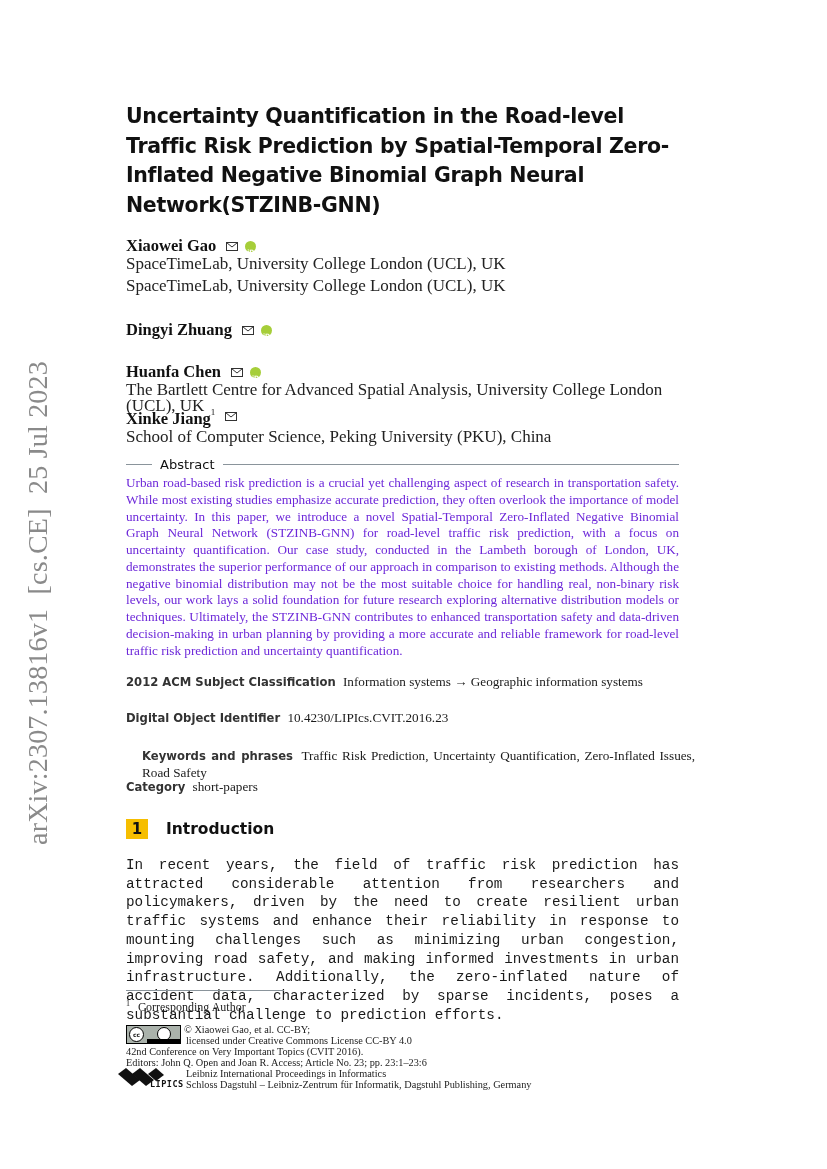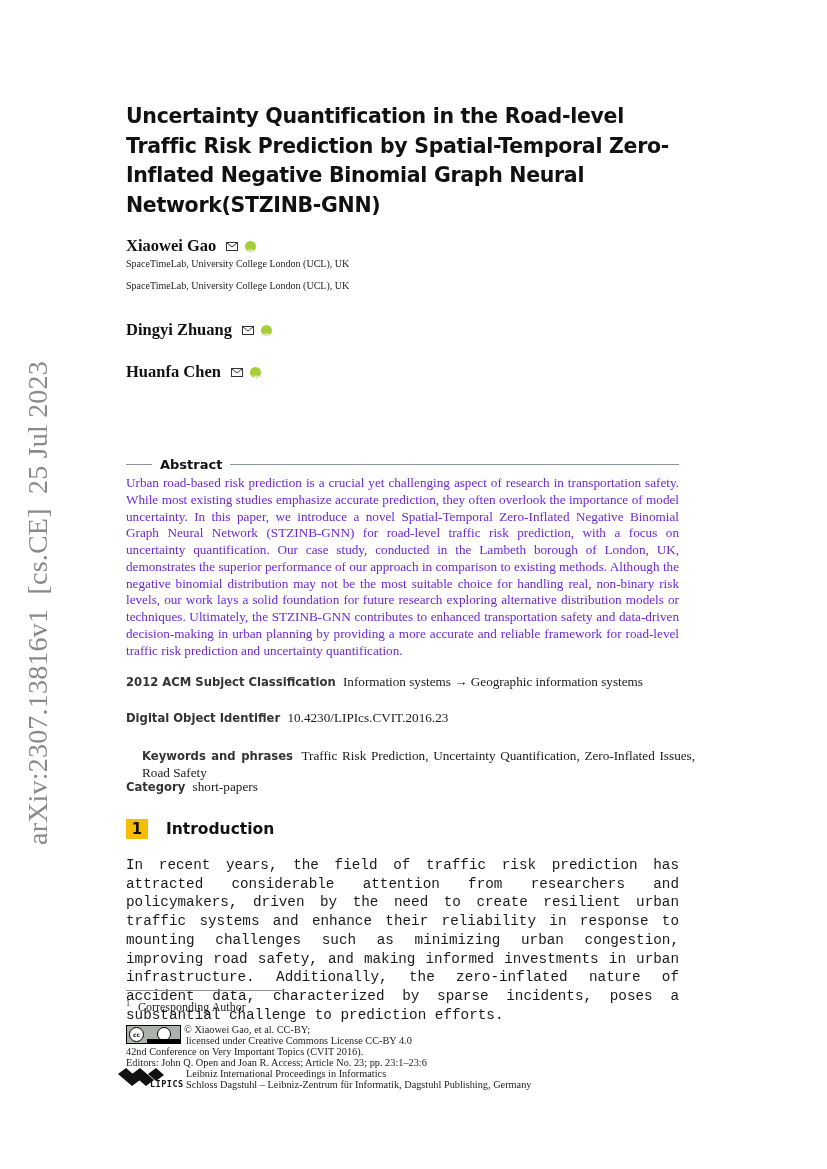--- a/index.html
+++ b/index.html
@@ -24,26 +24,26 @@
   .authors { position: absolute; top: 236px; left: 0; width: 560px; }
   .author { height: 42px; }
   .author-name {
     font-family: "Liberation Serif", "DejaVu Serif", serif; font-weight: bold;
     font-size: 16.5px; line-height: 20px; display: flex; align-items: center; gap: 7px;
   }
   .author-name sup { font-size: 9px; font-weight: normal; position: relative; top: -2px; }
   .mail-icon { display: inline-block; width: 12px; height: 9px; margin-left: 3px; }
   .orcid-icon { display: inline-block; width: 11px; height: 11px; border-radius: 50%; background: #a6ce39; position: relative; }
   .orcid-icon::after { content: "iD"; position: absolute; left: 2px; top: 1px; font-size: 6px; color: #fff; font-family: "DejaVu Sans", sans-serif; font-weight: bold; }
-  .affil { font-family: "Liberation Serif", "DejaVu Serif", serif; font-size: 10px; line-height: 16px; color: #222; }
+  .affil { font-family: "Liberation Serif", "DejaVu Serif", serif; font-size: 17px; line-height: 16px; color: #222; }
 
   .abstract-head { position: absolute; top: 456px; left: 0; width: 553px; height: 16px; display: flex; align-items: center; }
   .abstract-head .rule-l { width: 26px; height: 1px; background: #8a949b; margin-right: 8px; }
   .abstract-head .rule-r { flex: 1; height: 1px; background: #8a949b; margin-left: 8px; }
-  .abstract-head .lbl { font-family: "DejaVu Sans", sans-serif; font-weight: bold; font-size: 13px; color: #111; }
+  .abstract-head .lbl { font-family: "DejaVu Sans", sans-serif; font-weight: normal; font-size: 13px; color: #111; }
 
   .abstract-body {
     position: absolute; top: 475px; left: 0; width: 553px;
     font-family: "Liberation Serif", "DejaVu Serif", serif;
     font-size: 13.2px; line-height: 16.75px; text-align: justify; color: #6d28d9;
   }
 
   .meta { position: absolute; left: 0; width: 553px; font-family: "Liberation Serif", "DejaVu Serif", serif; font-size: 13.2px; line-height: 16.75px; text-align: justify; color: #1a1a1a; }
   .meta .key { font-family: "DejaVu Sans", sans-serif; font-weight: bold; font-size: 11.6px; color: #333; margin-right: 4px; }
 
@@ -111,20 +111,31 @@
     </div>
     <div class="author">
       <div class="author-name">
         <span>Huanfa Chen</span>
         <svg class="mail-icon" viewBox="0 0 12 9">
             <rect x="0.5" y="0.5" width="11" height="8" fill="none" stroke="#333" stroke-width="1"></rect>
             <polyline points="0.5,0.5 6,5 11.5,0.5" fill="none" stroke="#333" stroke-width="1"></polyline>
           </svg>
         <span class="orcid-icon"></span>
       </div>
+      <div class="affil">The Bartlett Centre for Advanced Spatial Analysis, University College London (UCL), UK</div>
+    </div>
+    <div class="author">
+      <div class="author-name">
+        <span><span>Xinke Jiang</span><sup>1</sup></span>
+        <svg class="mail-icon" viewBox="0 0 12 9">
+            <rect x="0.5" y="0.5" width="11" height="8" fill="none" stroke="#333" stroke-width="1"></rect>
+            <polyline points="0.5,0.5 6,5 11.5,0.5" fill="none" stroke="#333" stroke-width="1"></polyline>
+          </svg>
+      </div>
+      <div class="affil">School of Computer Science, Peking University (PKU), China</div>
     </div>
   </div>
 
   <div class="abstract-head">
     <span class="rule-l"></span>
     <span class="lbl">Abstract</span>
     <span class="rule-r"></span>
   </div>
   <p class="abstract-body" style="margin:0">Urban road-based risk prediction is a crucial yet challenging aspect of research in transportation safety. While most existing studies emphasize accurate prediction, they often overlook the importance of model uncertainty. In this paper, we introduce a novel Spatial-Temporal Zero-Inflated Negative Binomial Graph Neural Network (STZINB-GNN) for road-level traffic risk prediction, with a focus on uncertainty quantification. Our case study, conducted in the Lambeth borough of London, UK, demonstrates the superior performance of our approach in comparison to existing methods. Although the negative binomial distribution may not be the most suitable choice for handling real, non-binary risk levels, our work lays a solid foundation for future research exploring alternative distribution models or techniques. Ultimately, the STZINB-GNN contributes to enhanced transportation safety and data-driven decision-making in urban planning by providing a more accurate and reliable framework for road-level traffic risk prediction and uncertainty quantification.</p>
 

